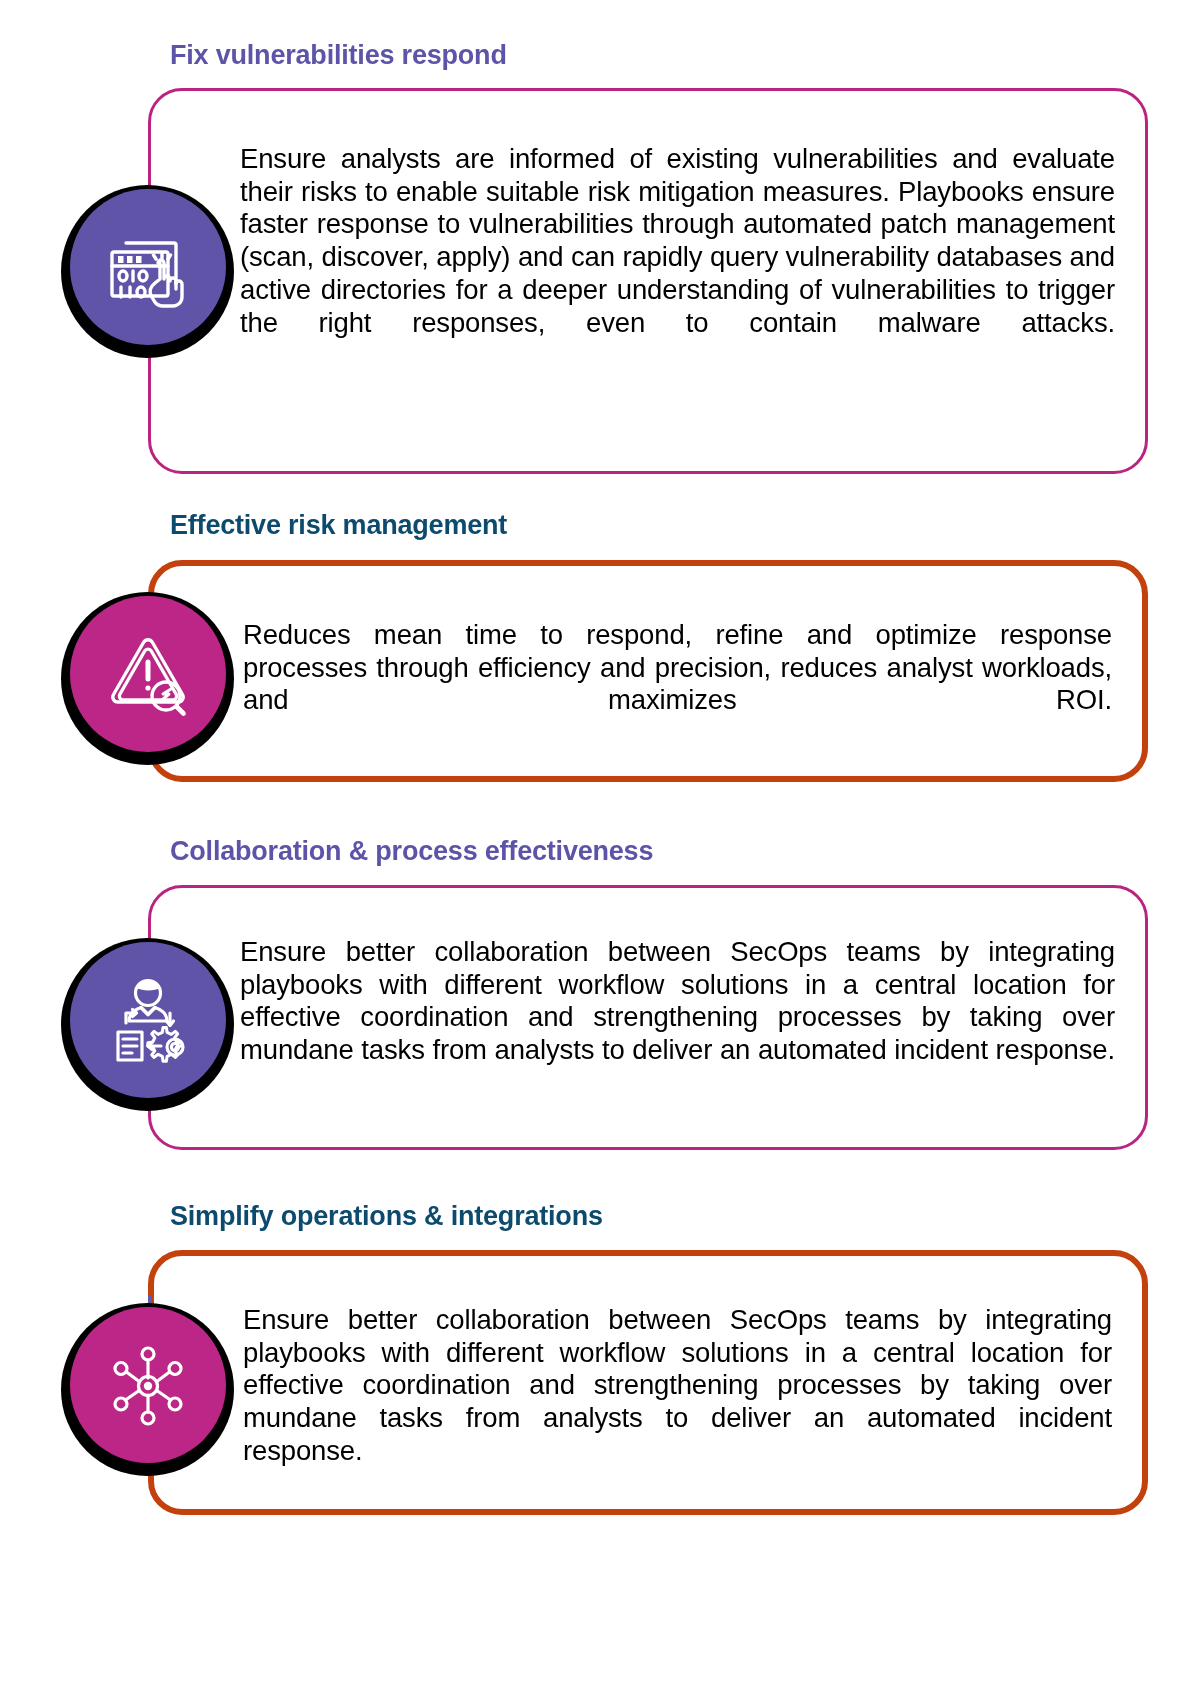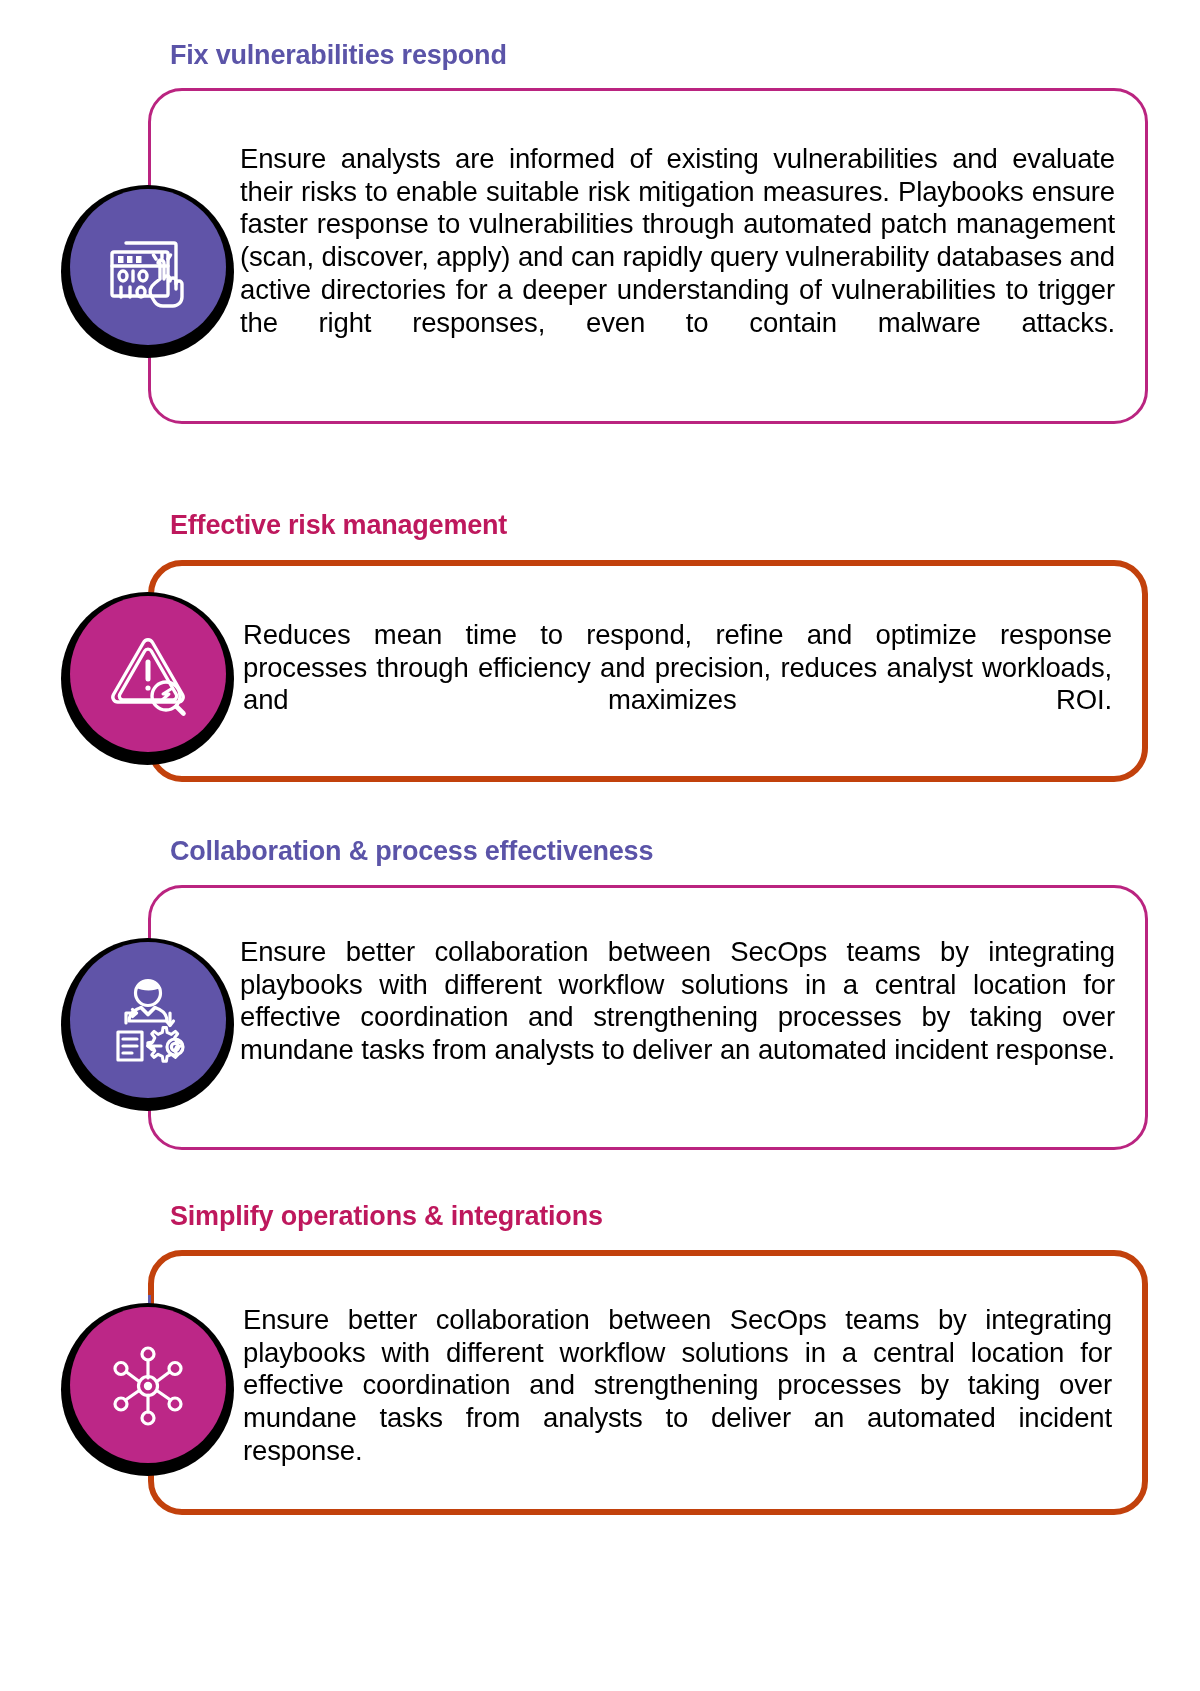--- a/index.html
+++ b/index.html
@@ -34,21 +34,21 @@
     position: absolute;
     left: 170px;
     top: 0;
     font-size: 27px;
     font-weight: bold;
     letter-spacing: -0.2px;
     white-space: nowrap;
     line-height: 1;
   }
   .title-purple { color: #5b54a8; }
-  .title-magenta { color: #be185d; }
+  .title-magenta { color: #0c4a6e; }
 
   
   .card {
     position: absolute;
     left: 148px;
     width: 1000px;
     border-radius: 34px;
     background: #ffffff;
   }
   .card-border-magenta { border: 3px solid #ba2480; }
@@ -114,21 +114,21 @@
 </style>
 </head>
 <body>
 
 <div class="page">
 
   <div class="section" style="top:42px;">
 
     <div class="section-title title-purple">Fix vulnerabilities respond</div>
 
-    <div class="card card-border-magenta" style="top:46px; height:336px;">
+    <div class="card card-border-magenta" style="top:46px; height:386px;">
       <div class="card-text" style="top:52px;">Ensure analysts are informed of existing vulnerabilities and evaluate their risks to enable suitable risk mitigation measures. Playbooks ensure faster response to vulnerabilities through automated patch management (scan, discover, apply) and can rapidly query vulnerability databases and active directories for a deeper understanding of vulnerabilities to trigger the right responses, even to contain malware attacks.</div>
     </div>
 
     <div class="connector conn-magenta" style="left:148px; top:92px; height:110px;"></div>
 
     <div class="badge" style="left:61px; top:143px;">
       <div class="badge-shadow"></div>
       <div class="badge-disc disc-purple">
         <svg width="96" height="96" viewBox="0 0 96 96" fill="none" stroke="#ffffff" stroke-width="3.4" stroke-linecap="round" stroke-linejoin="round">
 

